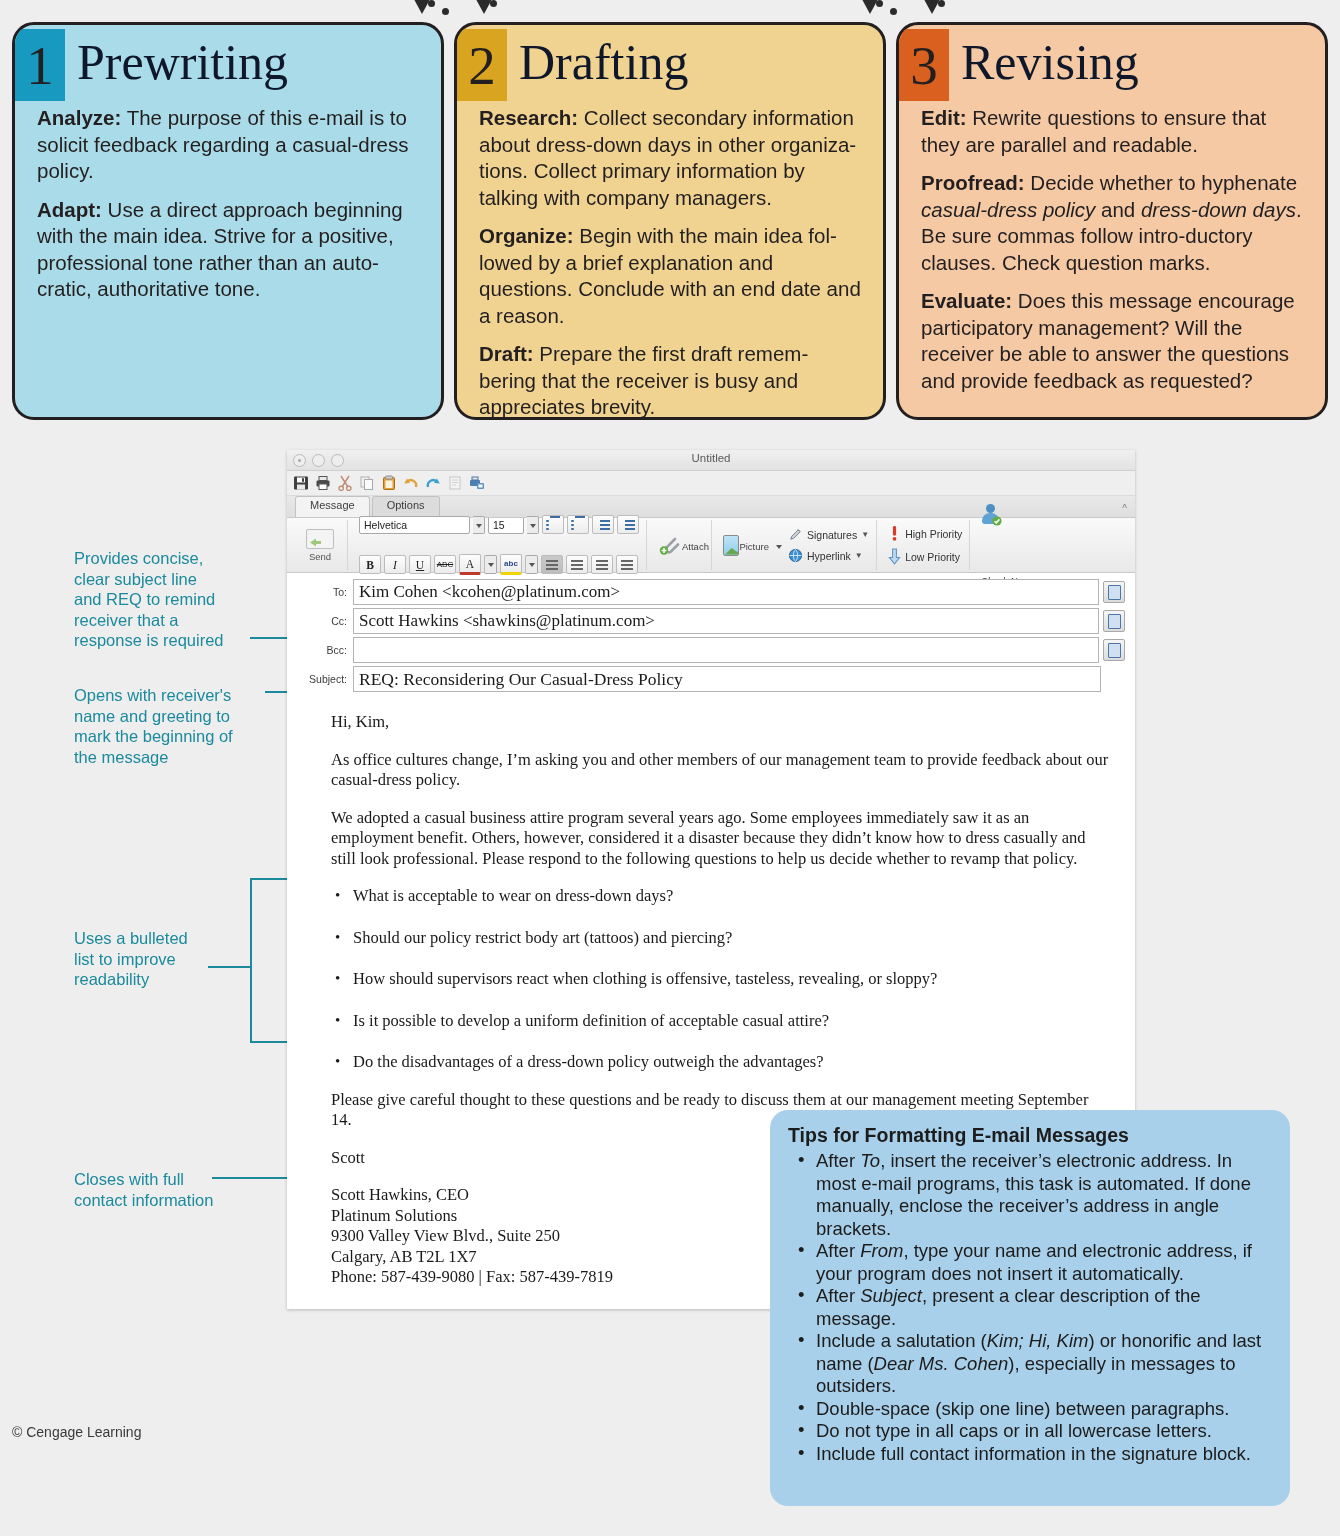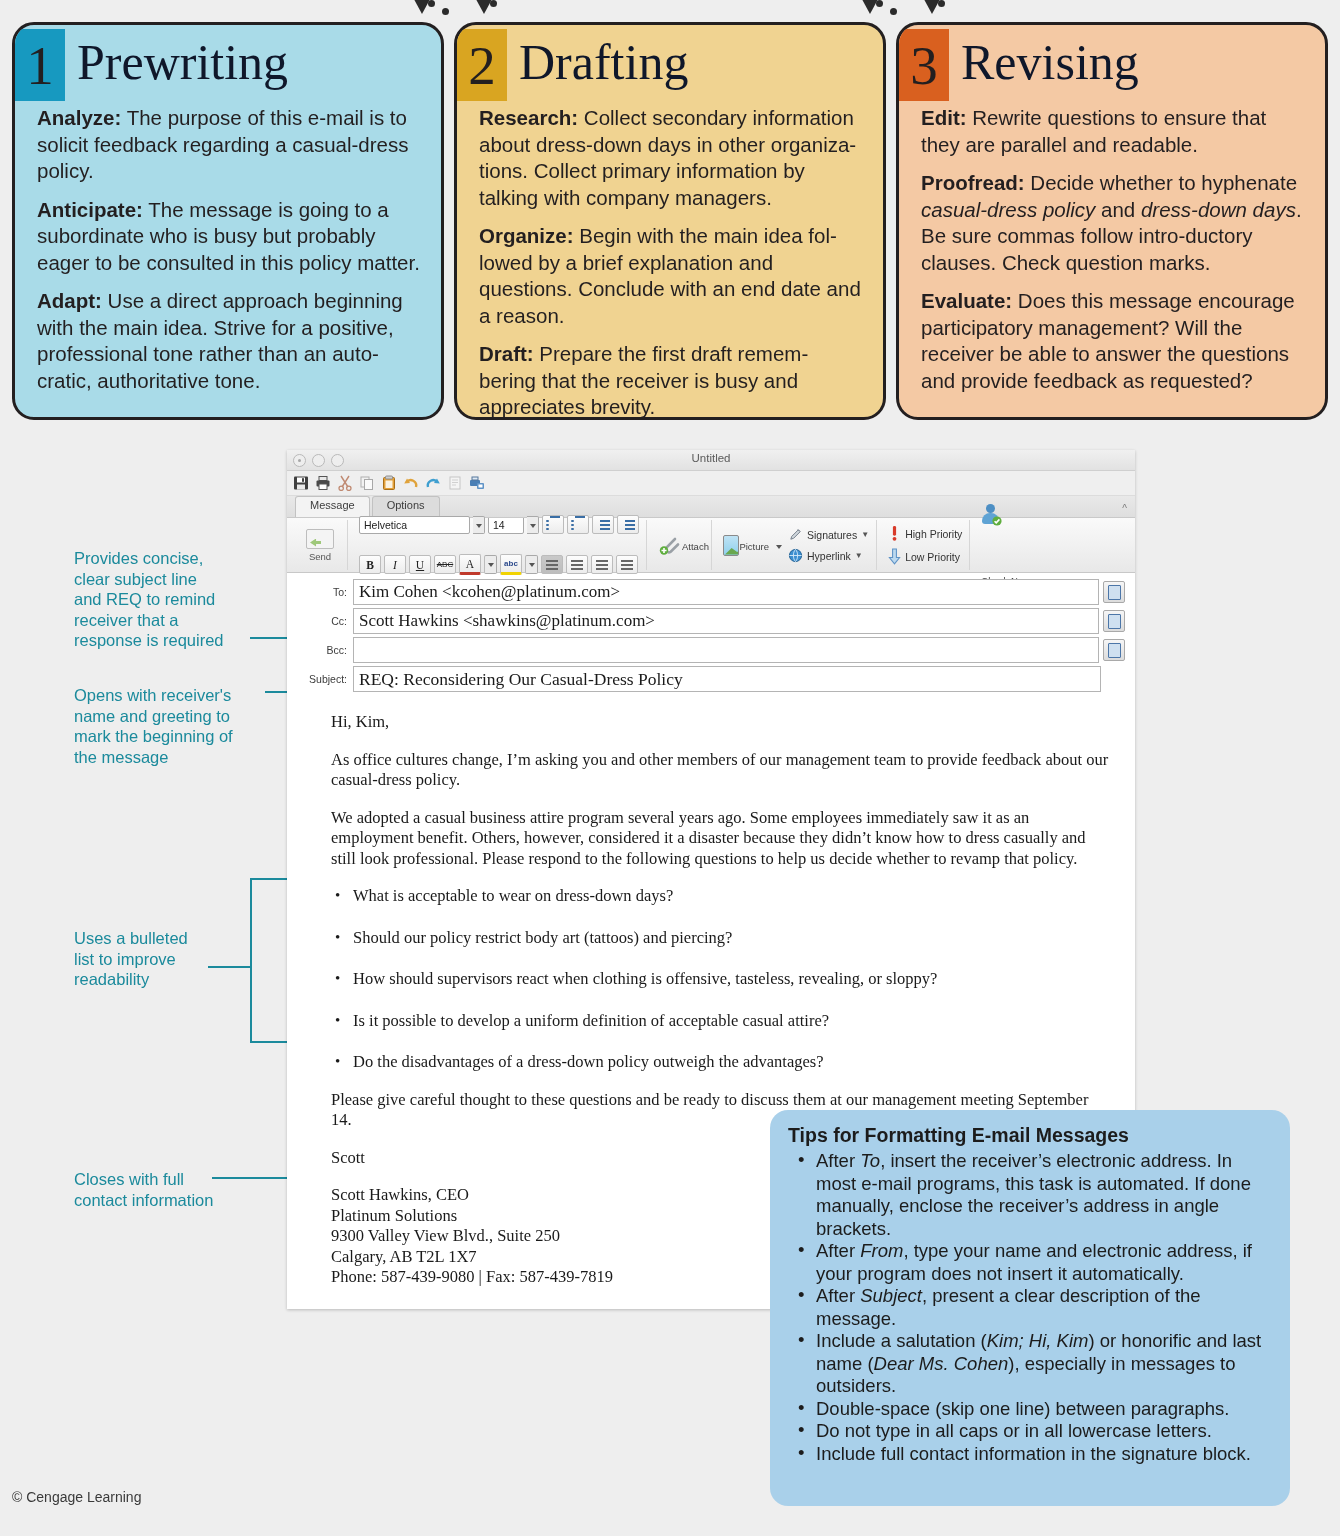--- a/index.html
+++ b/index.html
@@ -135,21 +135,21 @@
 
   
   .tips{position:absolute;left:770px;top:1110px;width:520px;height:396px;
     background:#a9d0ea;border-radius:18px;padding:14px 18px 10px 18px;box-sizing:border-box;}
   .tips h3{margin:0 0 3px 0;font-size:19.5px;font-weight:bold;color:#1c1c1c;}
   .tips ul{margin:0;padding:0;list-style:none;}
   .tips li{position:relative;padding-left:28px;font-size:18.5px;line-height:22.5px;color:#1c1c1c;}
   .tips li::before{content:"\2022";position:absolute;left:10px;top:-1px;}
   .tips i{font-style:italic;}
 
-  .copyright{position:absolute;left:12px;top:1489px;font-size:14px;color:#3a3a3a;}
+  .copyright{position:absolute;left:12px;top:1424px;font-size:14px;color:#3a3a3a;}
 </style>
 </head>
 <body>
 
 <div class="arrow-strip">
   <div class="arrow-pair" style="left:392px;">
     <div class="tri a"></div>
     <div class="tri b"></div>
     <div class="dot" style="left:36px;top:34px;"></div>
     <div class="dot" style="left:50px;top:42px;"></div>
@@ -166,21 +166,20 @@
 
 <div class="panels">
 
   <div class="panel p1">
     <div class="panel-head">
       <div class="num">1</div>
       <div class="ptitle">Prewriting</div>
     </div>
     <div class="panel-body">
       <p><b>Analyze:</b><span> The purpose of this e-mail is to solicit feedback regarding a casual-dress policy.</span></p>
-      <p><b>Anticipate:</b><span> The message is going to a subordinate who is busy but probably eager to be consulted in this policy matter.</span></p>
       <p><b>Adapt:</b><span> Use a direct approach beginning with the main idea. Strive for a positive, professional tone rather than an auto-cratic, authoritative tone.</span></p>
     </div>
   </div>
 
   <div class="panel p2">
     <div class="panel-head">
       <div class="num">2</div>
       <div class="ptitle">Drafting</div>
     </div>
     <div class="panel-body">
@@ -321,21 +320,21 @@
         <div class="envglyph"></div>
         <div class="lbl">Send</div>
       </div>
     </div>
 
     <div class="rgroup">
       <div class="fontcol">
         <div class="frow">
           <div class="fname">Helvetica</div>
           <div class="ddarrow"></div>
-          <div class="fsize">14</div>
+          <div class="fsize">15</div>
           <div class="ddarrow"></div>
           <div class="listbtn">
               <b></b>
               <b></b>
               <b></b>
               <i></i>
               <i></i>
               <i></i>
             </div>
           <div class="listbtn">

